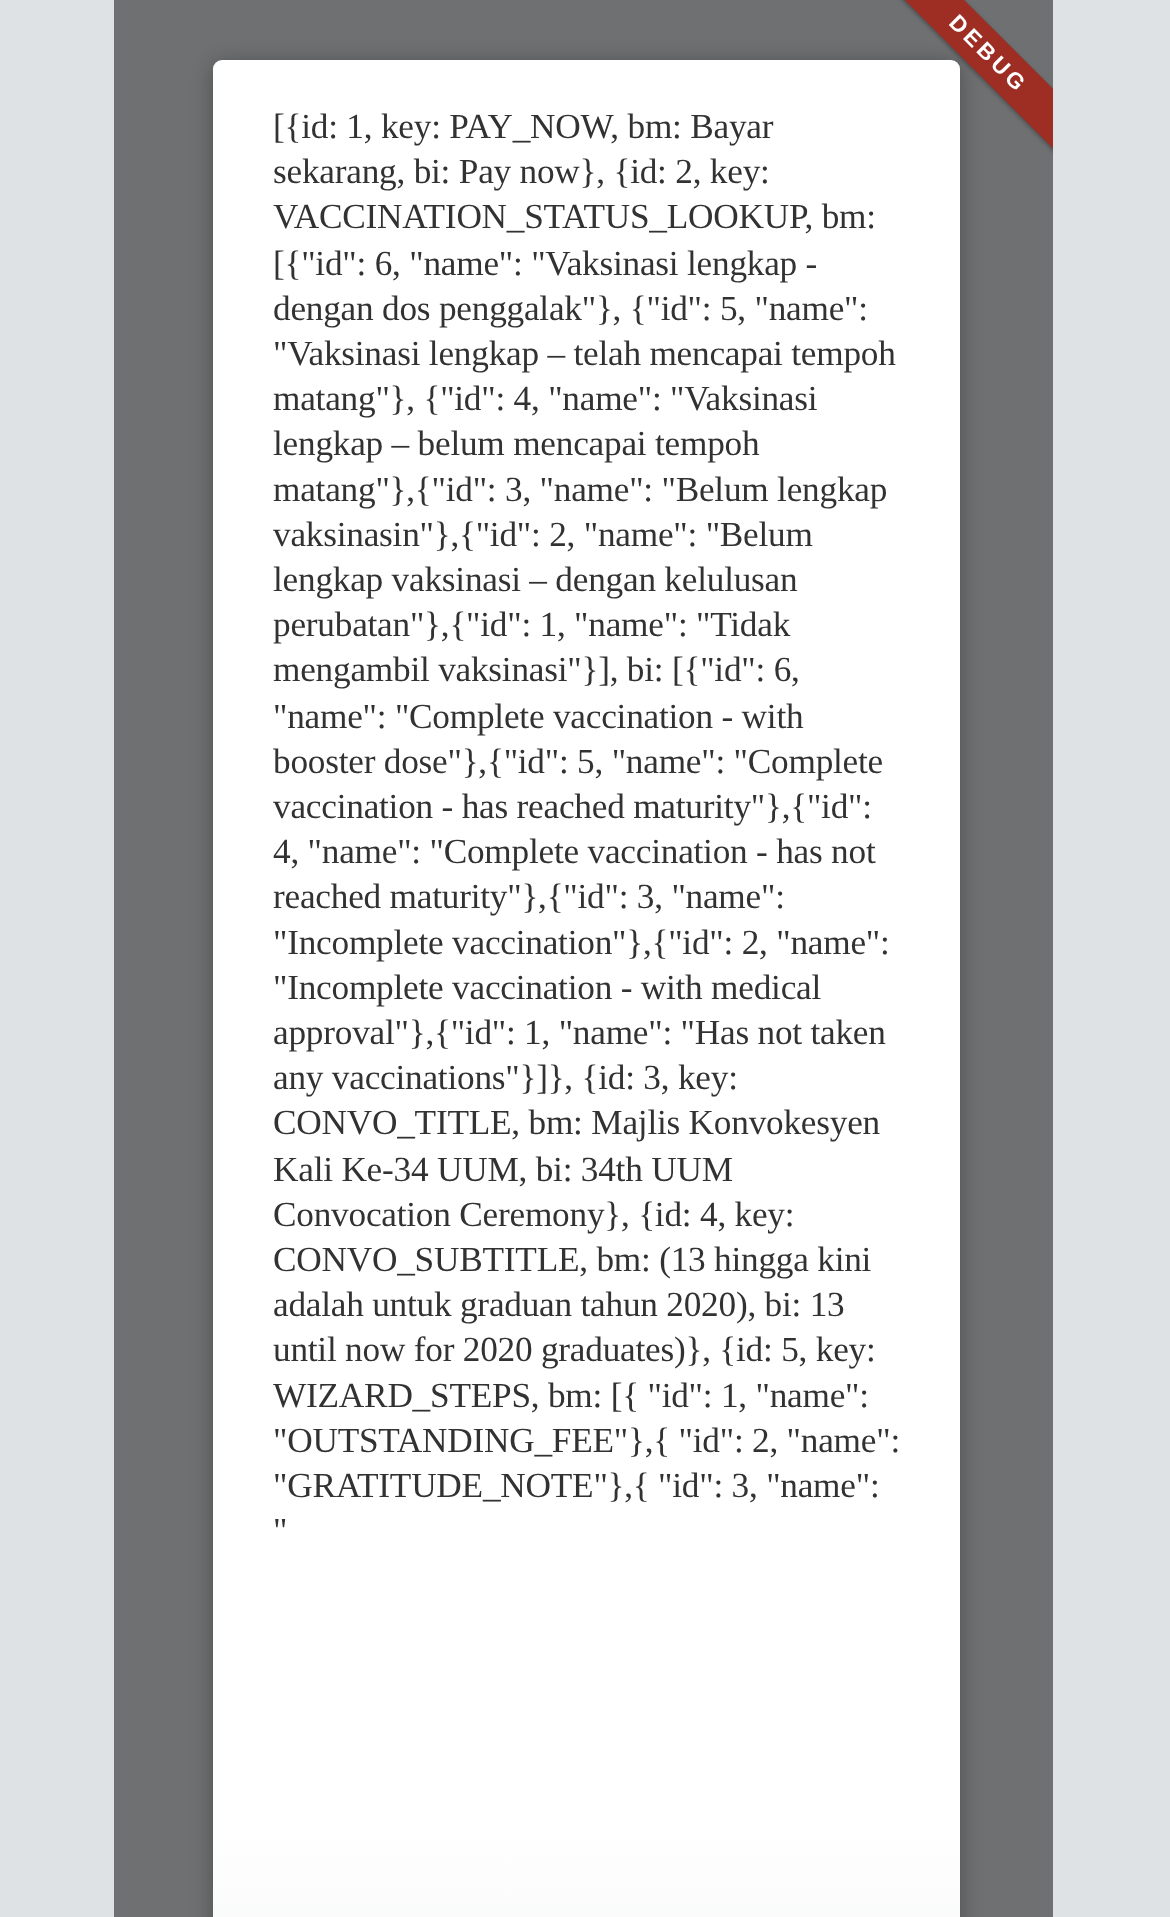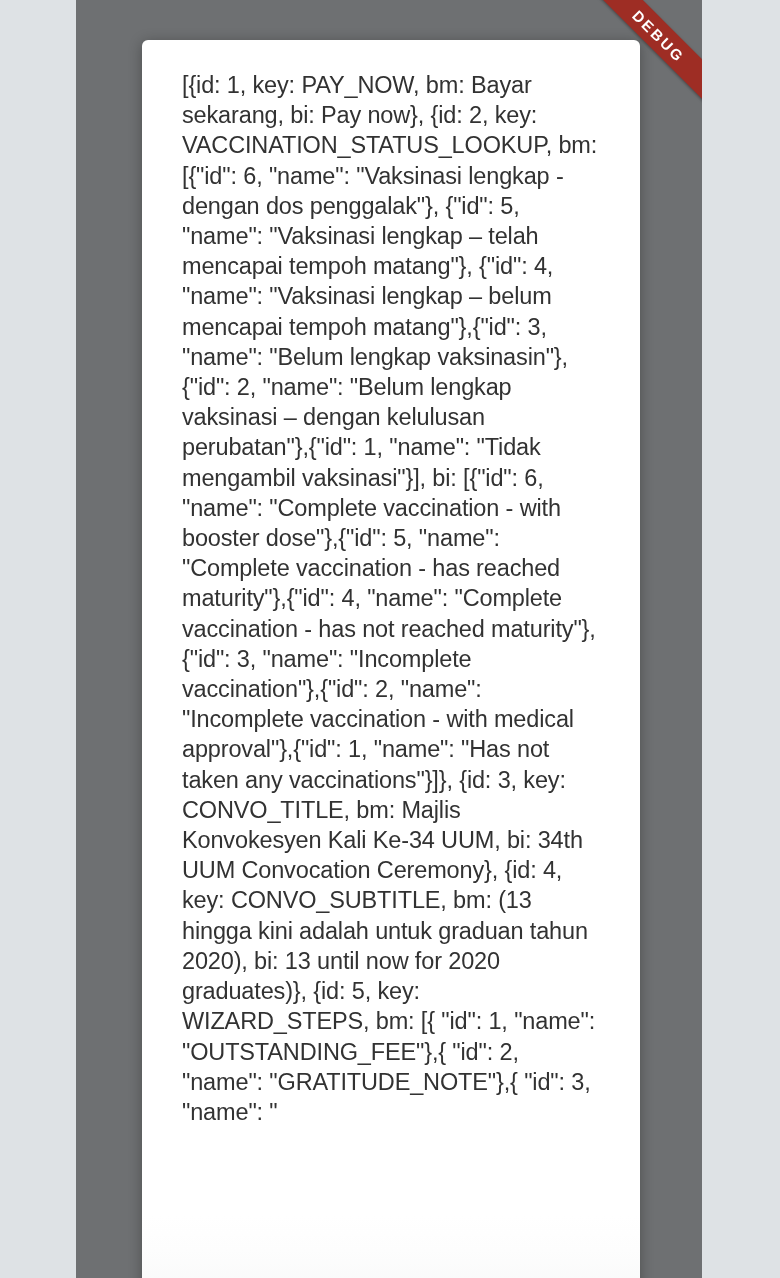--- a/index.html
+++ b/index.html
@@ -78,21 +78,21 @@
   #alert-message-scroll {
     position: relative;
     flex: 1 1 auto;
     overflow: hidden;
     padding: 30px 40px 0 40px;
   }
 
   #alert-message {
     margin: 0;
     color: #323232;
-    font-family: Liberation Sans, sans-serif;
+    font-family: Liberation Serif, serif;
     font-size: 23.5px;
     line-height: 30.2px;
     letter-spacing: -0.15px;
     word-break: break-word;
     overflow-wrap: break-word;
     white-space: normal;
   }
 
   
   #alert-footer {

